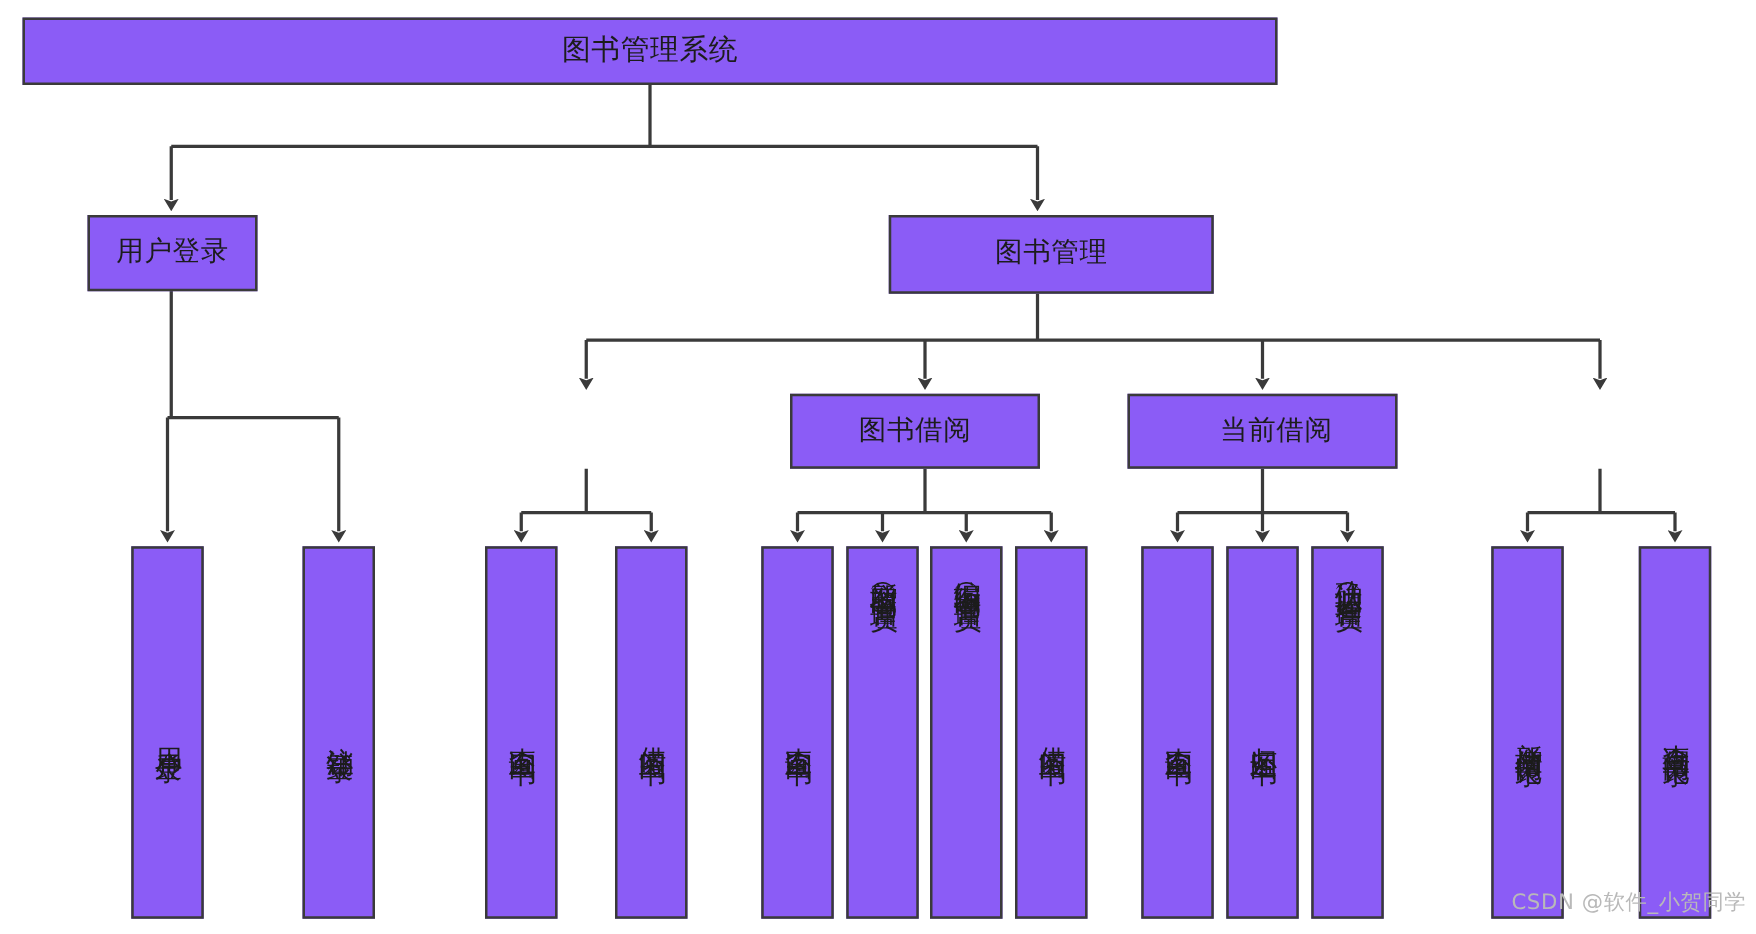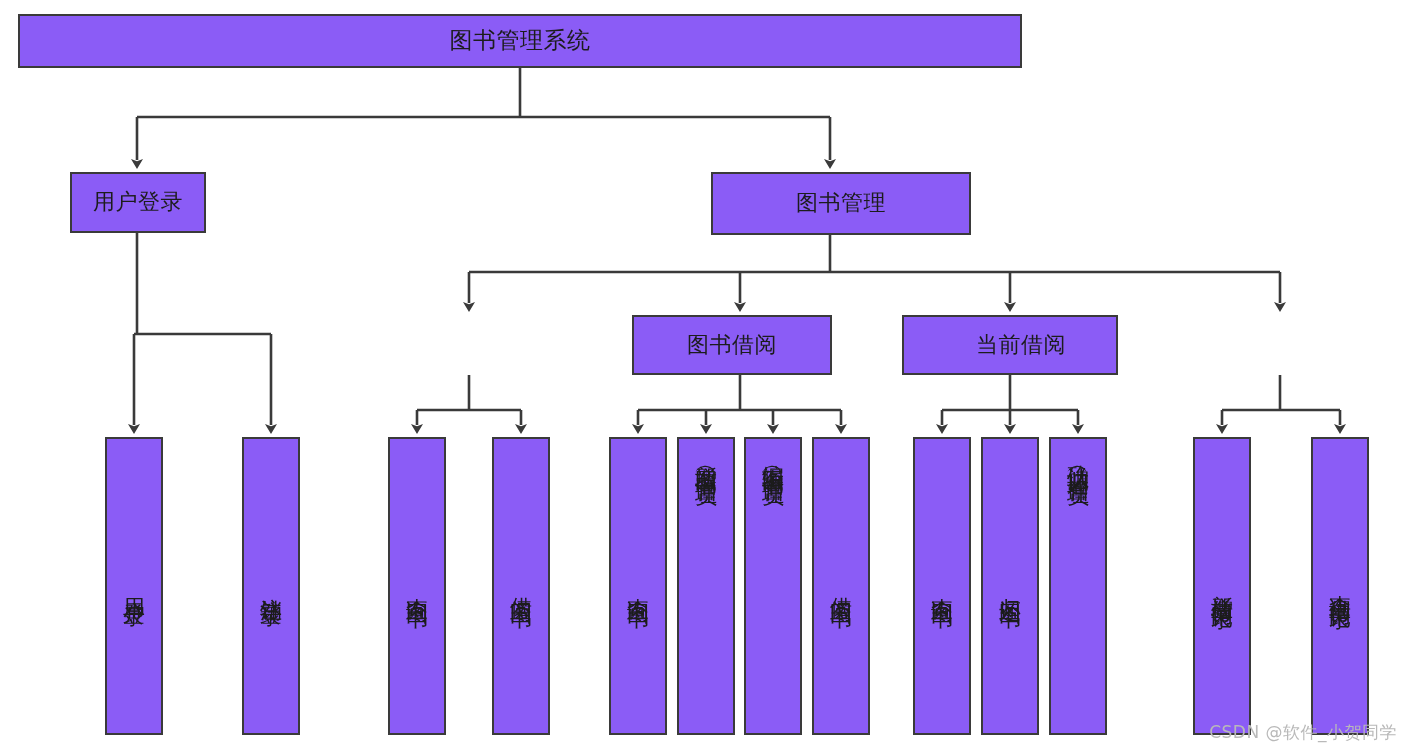--- a/index.html
+++ b/index.html
@@ -57,21 +57,21 @@
     white-space: nowrap;
     text-align: center;
   }
   .node-v.center-v {
     align-items: center;
     padding-top: 0;
   }
   #watermark {
     position: absolute;
     right: 8px;
-    bottom: 3px;
+    bottom: 14px;
     font-size: 17px;
     color: #b9b9b9;
     white-space: nowrap;
     letter-spacing: 0.5px;
   }
 </style>
 </head>
 <body>
 
 <div id="canvas">

